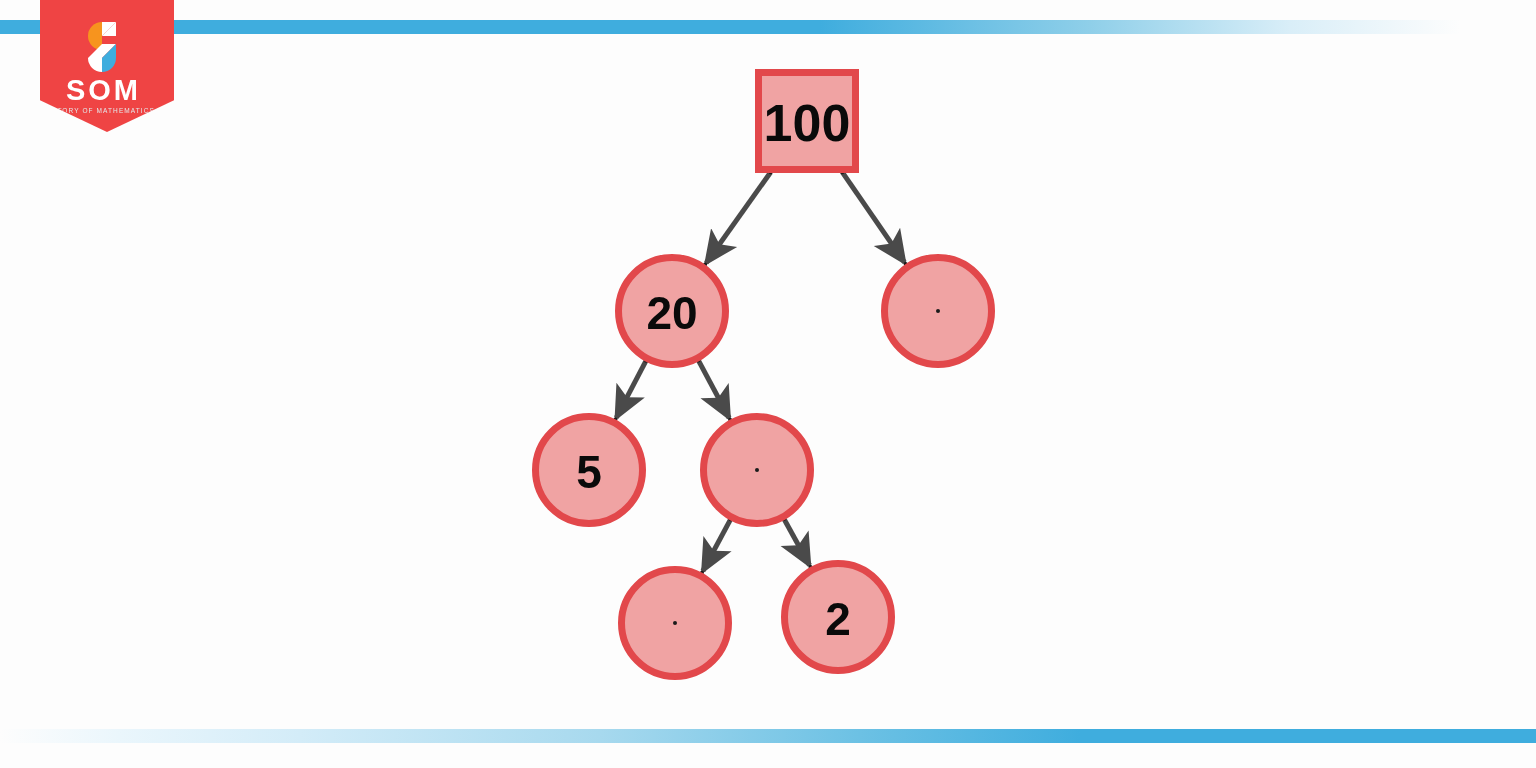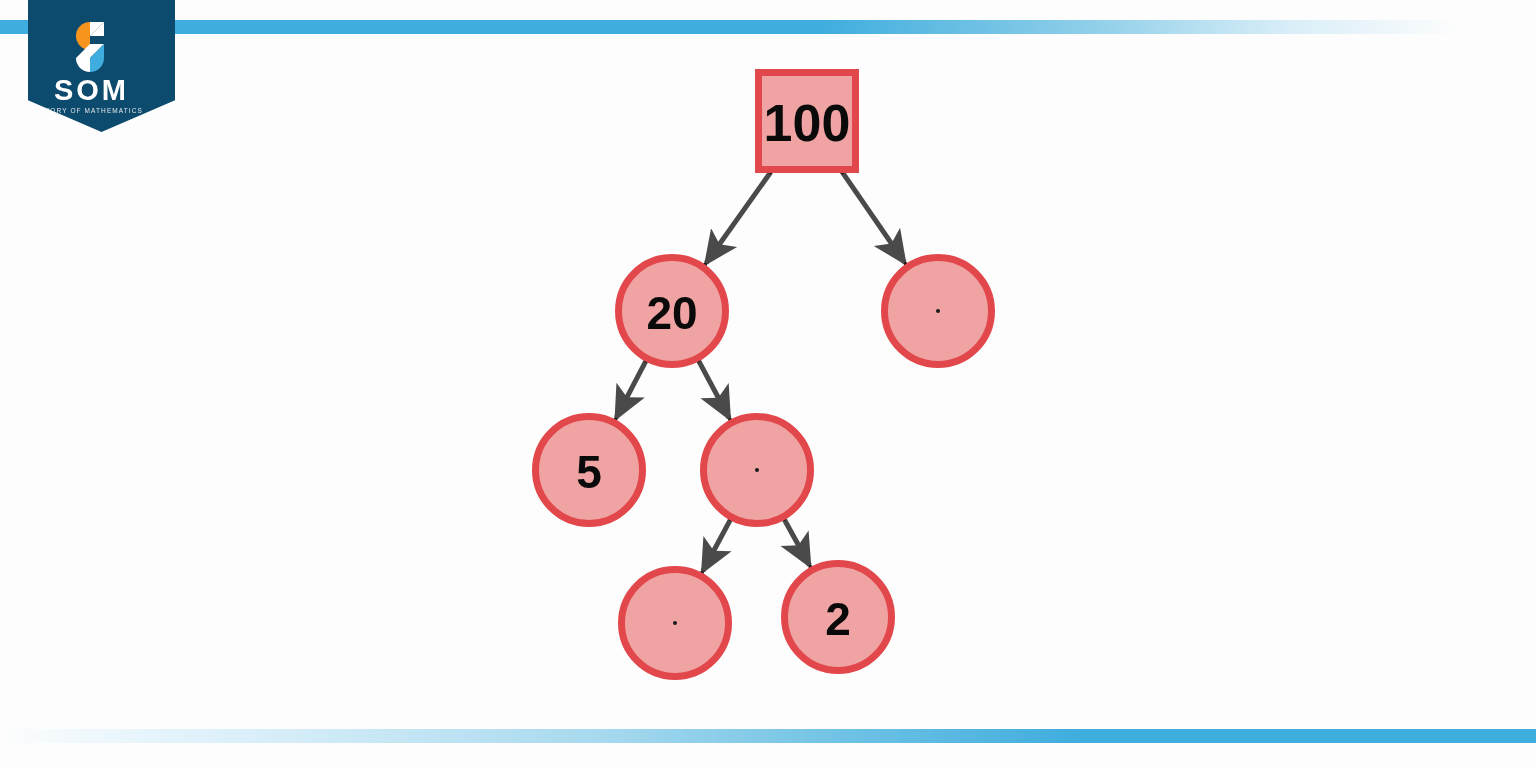--- a/index.html
+++ b/index.html
@@ -37,25 +37,25 @@
     background: linear-gradient(to right,
                 #fdfdfd 0px, #eaf6fc 120px,
                 #d3ecf8 300px, #a7d9ee 600px,
                 #6cc1e4 860px, #3fadde 1080px,
                 #3fadde 1536px);
   }
 
   
   .logo-badge {
     position: absolute;
-    left: 28px;
+    left: 40px;
     top: 0;
-    width: 147px;
+    width: 134px;
     height: 132px;
-    background: #0c4a6e;
+    background: #ef4444;
     clip-path: polygon(0 0, 100% 0, 100% 76%, 50% 100%, 0 76%);
     z-index: 5;
   }
   .logo-mark {
     position: absolute;
     left: 33px;
     top: 18px;
     width: 58px;
     height: 58px;
   }

